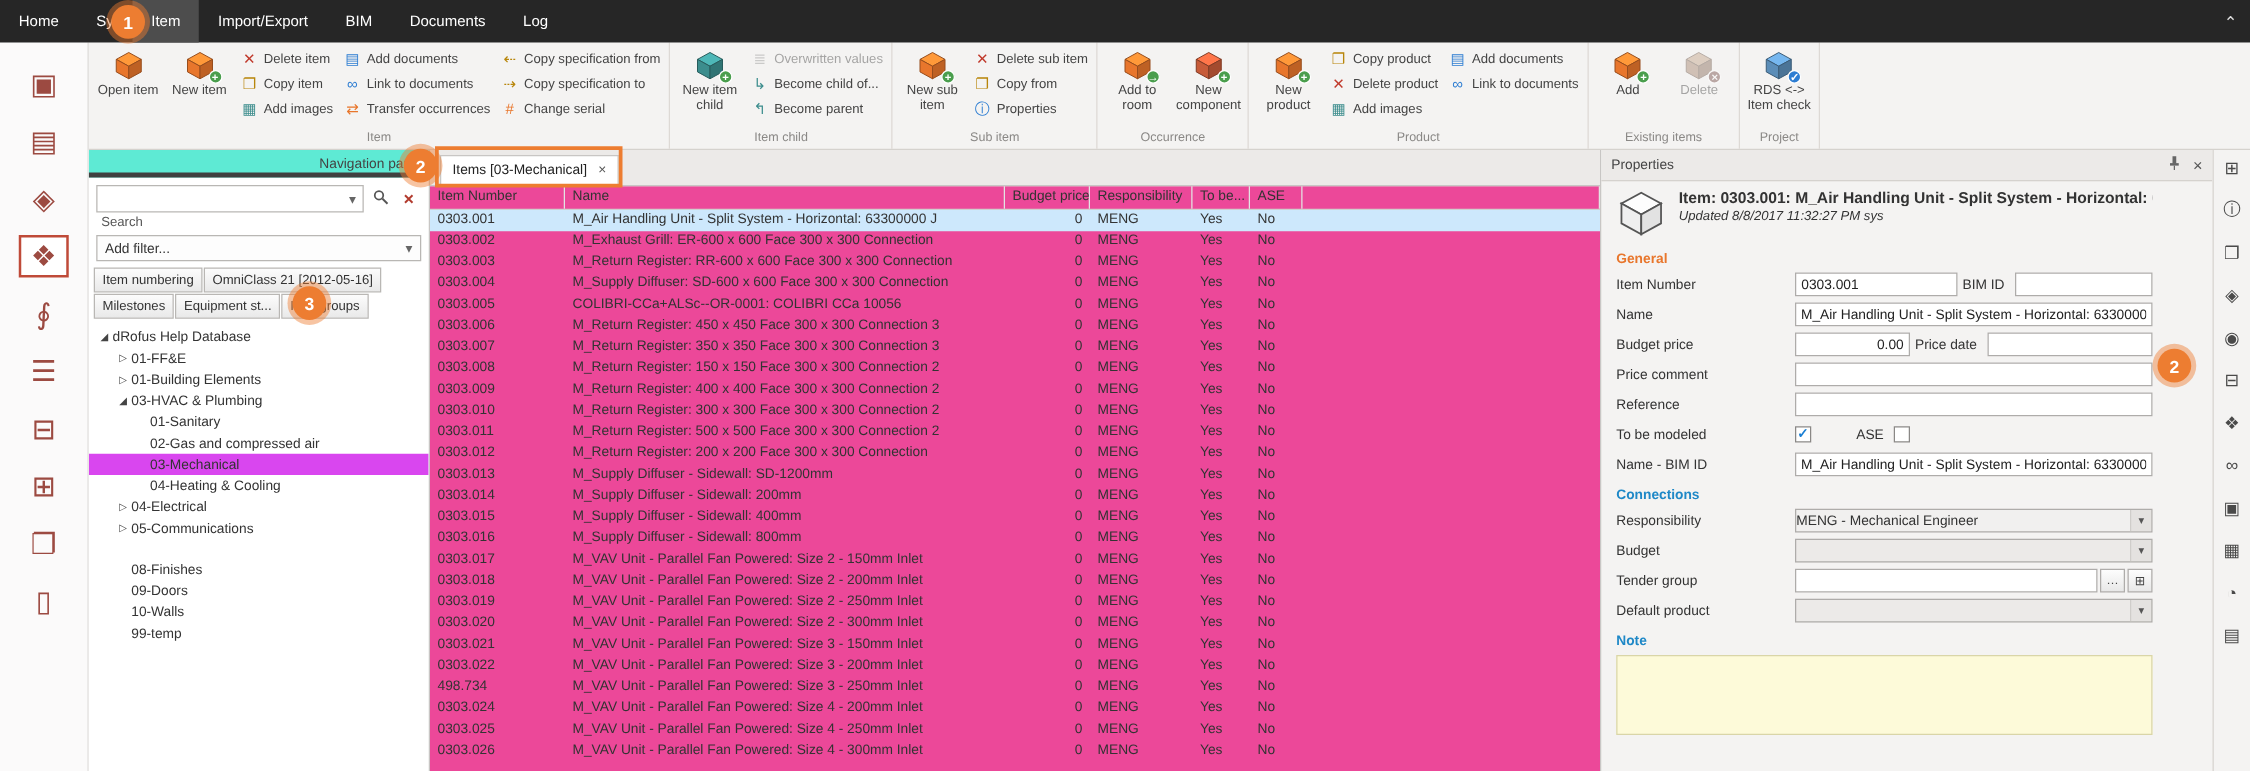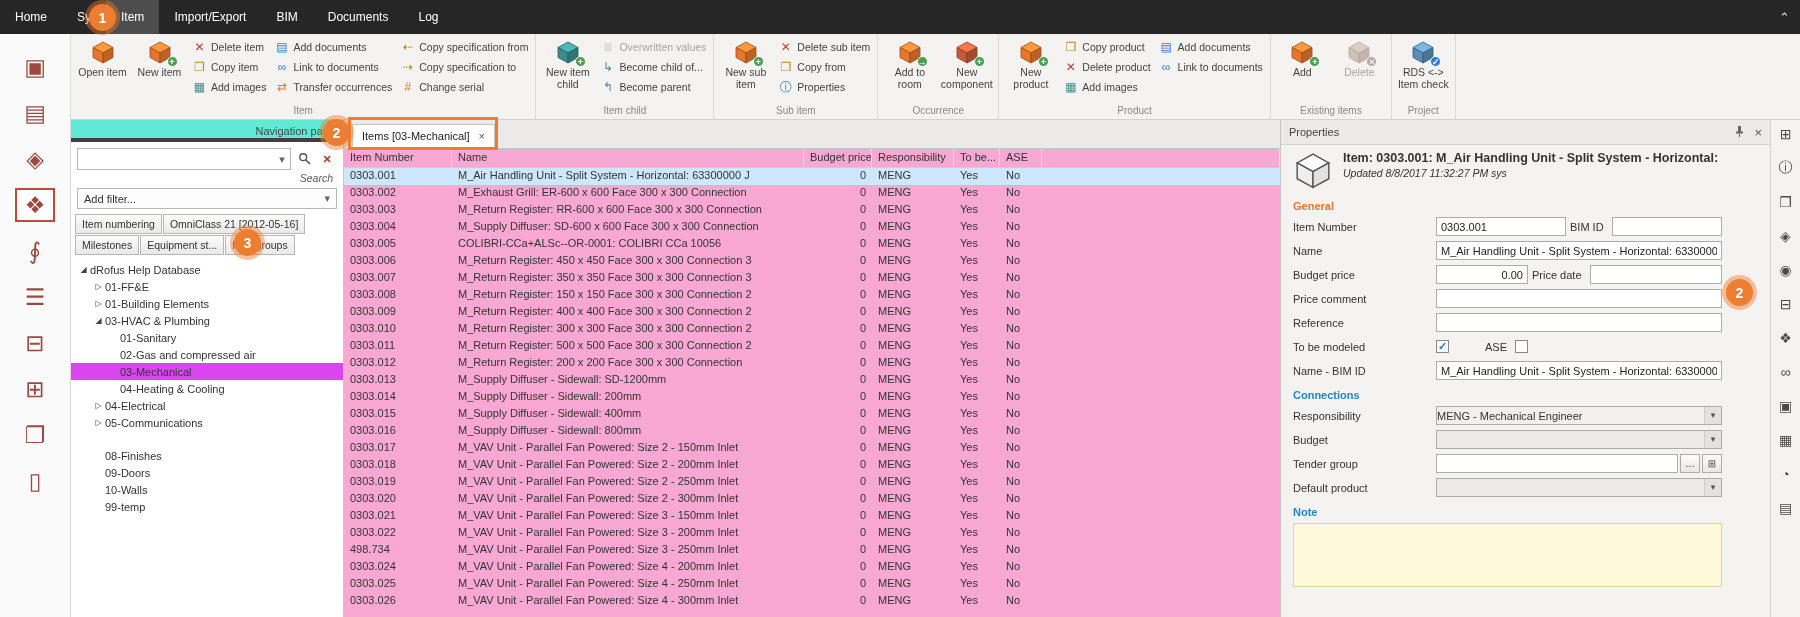--- a/index.html
+++ b/index.html
@@ -30,32 +30,32 @@
   .ls-icon { width:40px; height:34px; display:flex; align-items:center; justify-content:center; font-size:23px; color:#9c4a41; border:2px solid transparent; }
   .ls-icon.selected { border-color:#bf4a38; background:#fff; }
 
   
   .nav-pane { position:absolute; top:120px; left:71px; width:273px; bottom:0; background:#fff; border-right:1px solid #c8c6c4; display:flex; flex-direction:column; overflow:hidden; }
   .nav-header { height:22px; flex:none; background:#5eead4; border-bottom:4px solid #404040; padding:0 8px; line-height:22px; color:#444;text-align:right; }
   .nav-search-row { display:flex; margin:6px 6px 0; height:22px; gap:3px; align-items:center; flex:none; }
   .nav-combo { flex:1; border:1px solid #b9b7b4; background:#fff; height:22px; display:flex; align-items:center; padding-left:4px; }
   .nav-combo .arrow { margin-left:auto; width:16px; text-align:center; color:#666; }
   .nav-tool-btn { width:20px; height:20px; display:flex; align-items:center; justify-content:center; }
-  .nav-search-link { text-align:right; margin:2px 10px 0; color:#555; font-size:10.5px; flex:none;font-style:italic; }
+  .nav-search-link { text-align:left; margin:2px 10px 0; color:#555; font-size:10.5px; flex:none; }
   .nav-filter { margin:4px 6px; height:21px; flex:none; border:1px solid #b9b7b4; background:#fdfdfd; display:flex; align-items:center; padding:0 6px; color:#333; }
   .nav-filter .arrow { margin-left:auto; color:#666; }
   .nav-tabs { display:flex; margin:1px 4px 0; gap:1px; flex:none; }
   .nav-tab { border:1px solid #b9b7b4; background:linear-gradient(#fcfcfc,#e9e9e9); padding:3px 6px; font-size:10.5px; color:#333; white-space:nowrap; overflow:hidden; text-overflow:ellipsis; }
   .nav-tree { flex:1; overflow:hidden; padding-top:6px; }
   .tree-item { height:17px; display:flex; align-items:center; font-size:11px; color:#333; white-space:nowrap; }
   .tree-item.selected { background:#d946ef; }
   .tree-arrow { width:13px; text-align:center; font-size:8px; color:#444; flex:none; }
 
   
-  .content { position:absolute; top:120px; left:344px; width:936px; bottom:0; background:#f9a8d4; display:flex; flex-direction:column; overflow:hidden; }
+  .content { position:absolute; top:120px; left:344px; width:936px; bottom:0; background:#ec4899; display:flex; flex-direction:column; overflow:hidden; }
   .tabbar { height:29px; flex:none; background:#eceae8; border-bottom:1px solid #c8c6c4; display:flex; align-items:flex-end; padding-left:8px; }
   .tab { background:#fff; border:1px solid #c8c6c4; border-bottom:none; padding:5px 9px 6px; display:flex; gap:9px; align-items:center; font-size:11px; color:#222; }
   .tab-close { color:#555; }
   .grid-header { display:grid; grid-template-columns:108px 352px 68px 82px 46px 42px 1fr; height:19px; flex:none; border-bottom:1px solid #cfcfcf; }
   .grid-header > div { padding:2px 6px; border-right:1px solid #e3e3e3; color:#333; overflow:hidden; white-space:nowrap; }
   .grid-body { flex:1; overflow:hidden; }
   .grid-row { display:grid; grid-template-columns:108px 352px 68px 82px 46px 42px 1fr; height:17px; }
   .grid-row > div { padding:1px 6px; overflow:hidden; white-space:nowrap; }
   .grid-row.selected { background:#cde8fc; }
   .num { text-align:right; }

